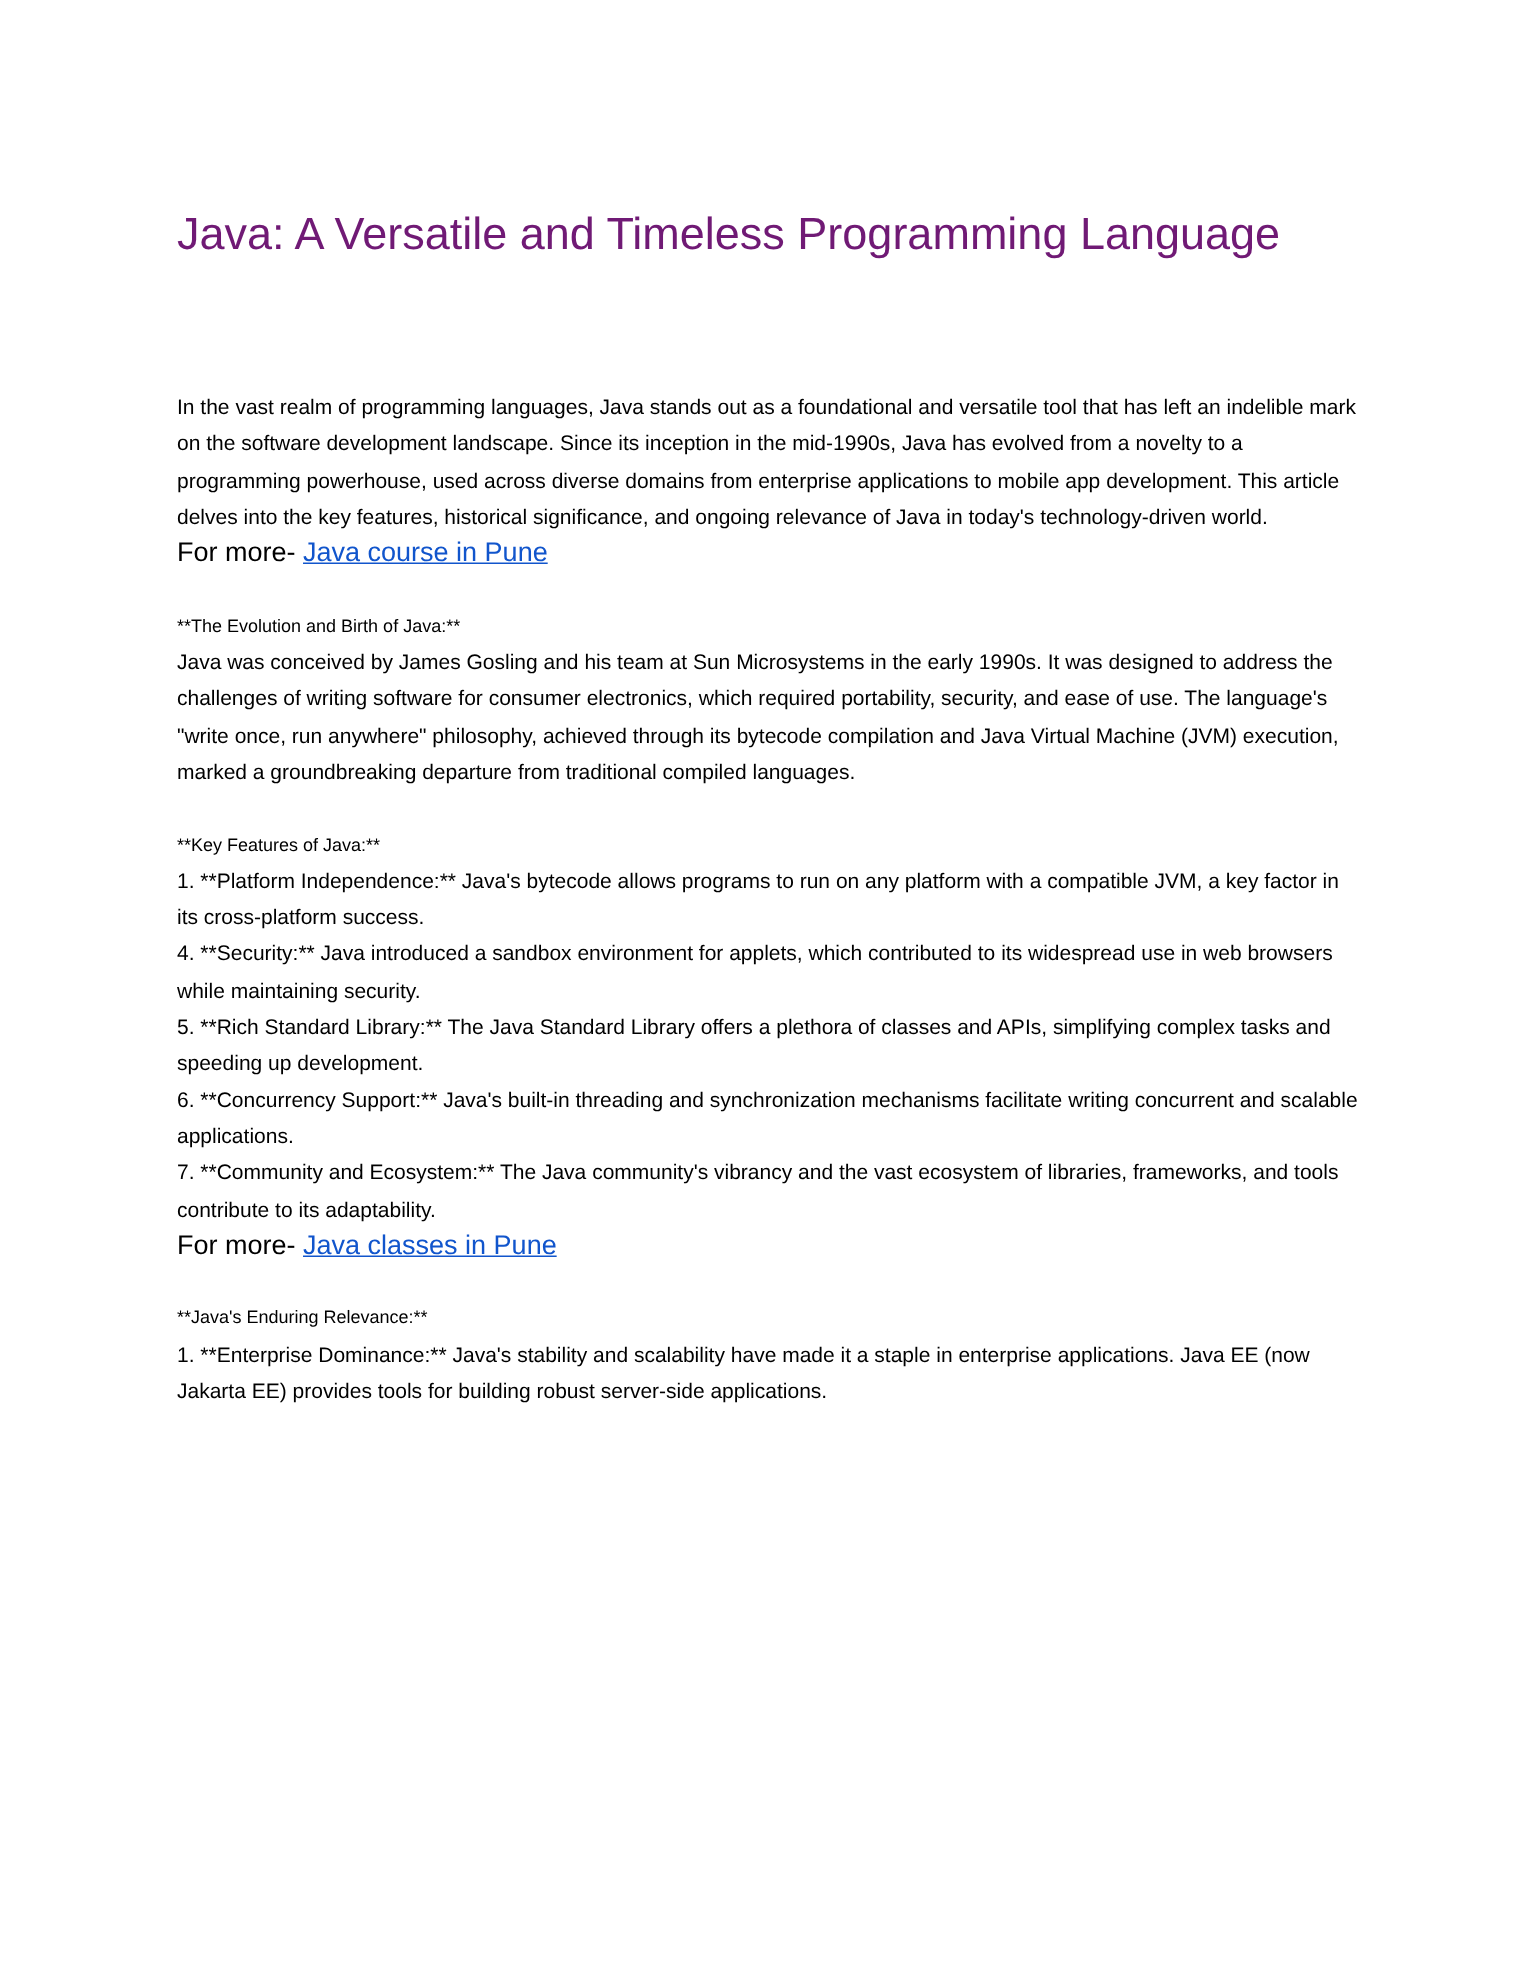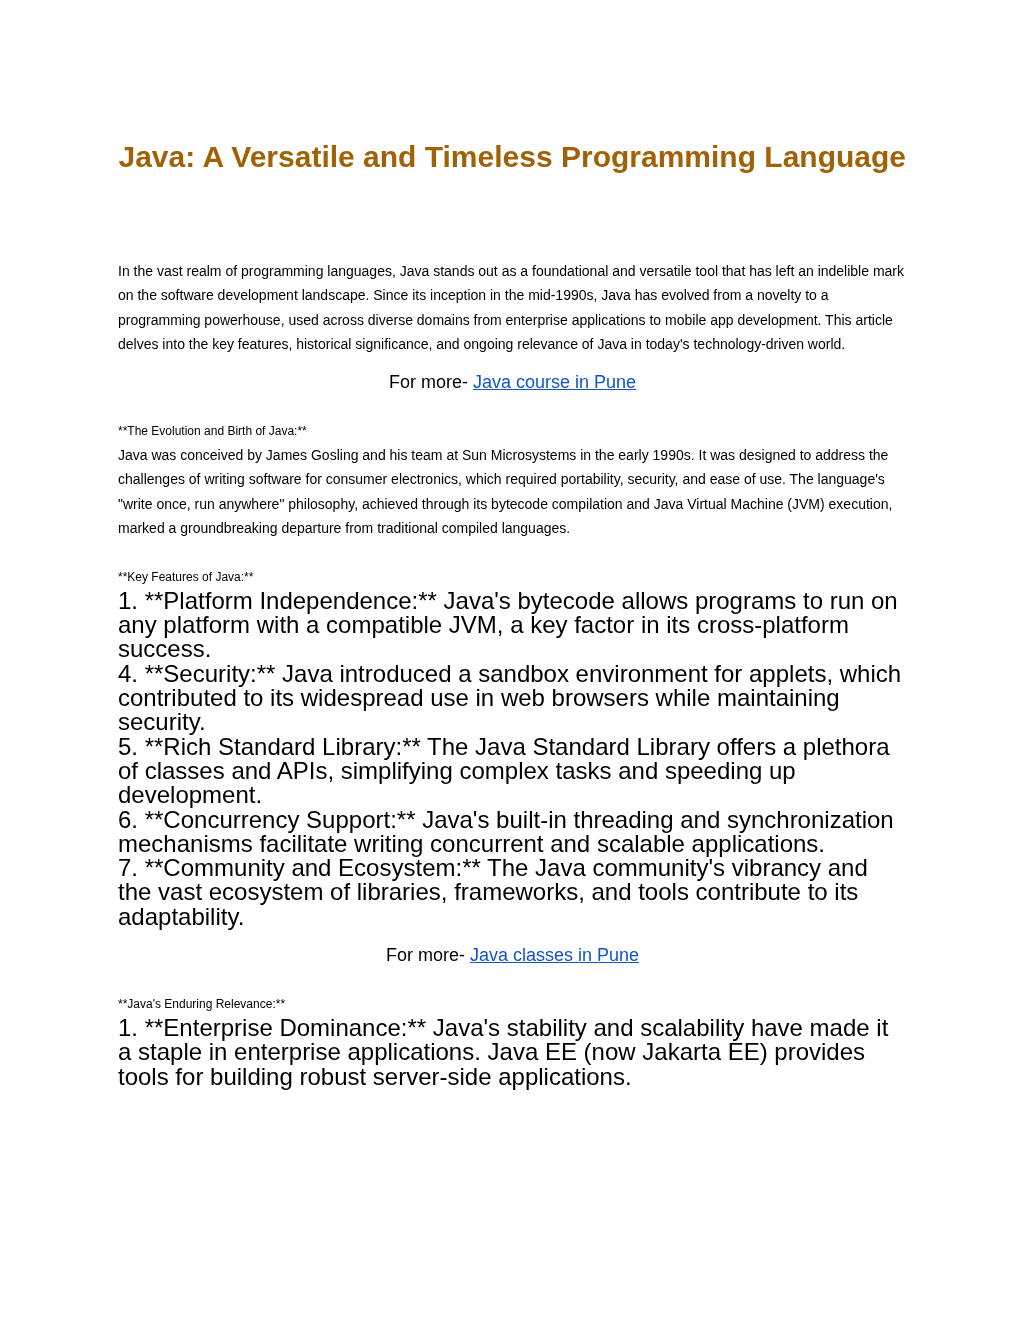--- a/index.html
+++ b/index.html
@@ -19,26 +19,26 @@
     width: 1024px;
     height: 1325px;
     background: #ffffff;
     box-sizing: border-box;
   }
   .doc-title {
     position: absolute;
     left: 118px;
     top: 118px;
     width: 788px;
-    text-align: right;
+    text-align: left;
     font-size: 30px;
     line-height: 38px;
-    font-weight: 700;
+    font-weight: 400;
     letter-spacing: 0px;
-    color: #a16207;
+    color: #701a75;
   }
   .article-body {
     position: absolute;
     left: 118px;
     top: 259px;
     width: 789px;
   }
   .block {
     font-size: 18px;
     line-height: 24.3px;
@@ -50,43 +50,42 @@
   .block + .block {
     margin-top: 24.3px;
   }
   .para {
     margin: 0;
     padding: 0;
     font-size: 14px;
     line-height: 24.3px;
   }
   .link-line {
-    margin: 14px;
+    margin: 0;
     padding: 0;
     font-size: 18px;
     line-height: 24.3px;
-    text-align: center;
   }
   a.doc-link {
     color: #1155cc;
     text-decoration: underline;
     text-underline-offset: 1px;
     cursor: pointer;
   }
   .section-head {
     margin: 0;
     padding: 0;
     font-size: 12px;
     line-height: 24.3px;
     font-weight: 400;
   }
   .list-item {
     margin: 0;
     padding: 0;
-    font-size: 24px;
+    font-size: 14px;
     line-height: 24.3px;
   }
 </style>
 </head>
 <body>
 
 <div class="page">
 
   <h1 class="doc-title">Java: A Versatile and Timeless Programming Language</h1>
 

